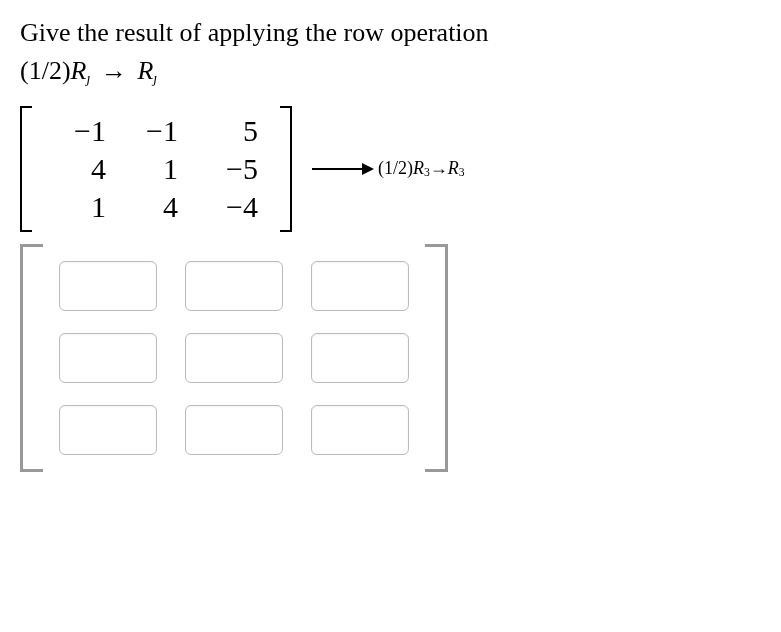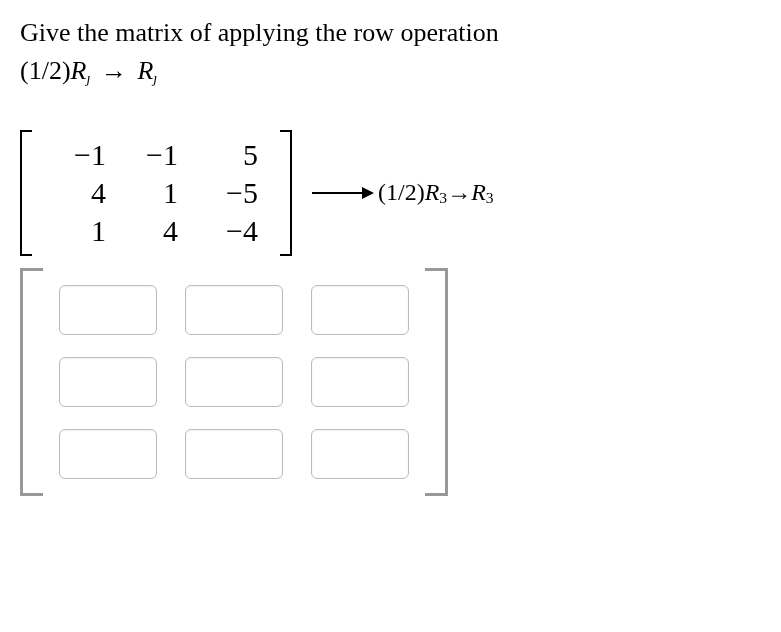--- a/index.html
+++ b/index.html
@@ -13,21 +13,21 @@
     box-sizing: border-box;
   }
   .prompt-line1, .prompt-line2 {
     font-size: 26px;
     line-height: 1.3;
     margin-bottom: 4px;
   }
   .prompt-line2 {
     display: flex;
     align-items: flex-start;
-    margin-bottom: 42px;
+    margin-bottom: 18px;
   }
   .math {
     font-family: 'Times New Roman', Georgia, serif;
     font-style: normal;
   }
   .mi { font-style: italic; }
   .sub-small {
     font-size: 0.55em;
     vertical-align: -0.25em;
     font-style: italic;
@@ -84,21 +84,21 @@
   .long-arrow:after {
     content: "";
     position: absolute;
     right: -2px;
     top: -5px;
     border-left: 12px solid #000;
     border-top: 6px solid transparent;
     border-bottom: 6px solid transparent;
   }
   .op-label {
-    font-size: 24px;
+    font-size: 18px;
     font-family: 'Times New Roman', Georgia, serif;
     margin-left: 2px;
   }
   .op-label .ssub { font-size: 0.65em; vertical-align: -0.2em; }
   
   .ans-wrap {
     display: flex;
     align-items: stretch;
   }
   .ans-bracket {
@@ -125,21 +125,21 @@
     border-radius: 6px;
     font-size: 22px;
     text-align: center;
     background: #fff;
     box-shadow: inset 0 1px 2px rgba(0,0,0,0.05);
   }
 </style>
 </head>
 <body>
 
-<div class="prompt-line1">Give the matrix of applying the row operation</div>
+<div class="prompt-line1">Give the result of applying the row operation</div>
 <div class="prompt-line2">
   <span class="math">
     <span>(1/2)</span><span class="mi">R</span><span class="sub-small">ȷ</span>
     <span class="arrow">→</span>
     <span class="mi">R</span><span class="sub-small">ȷ</span>
   </span>
 </div>
 
 <div class="matrix-row">
   <div class="matrix-brackets">

